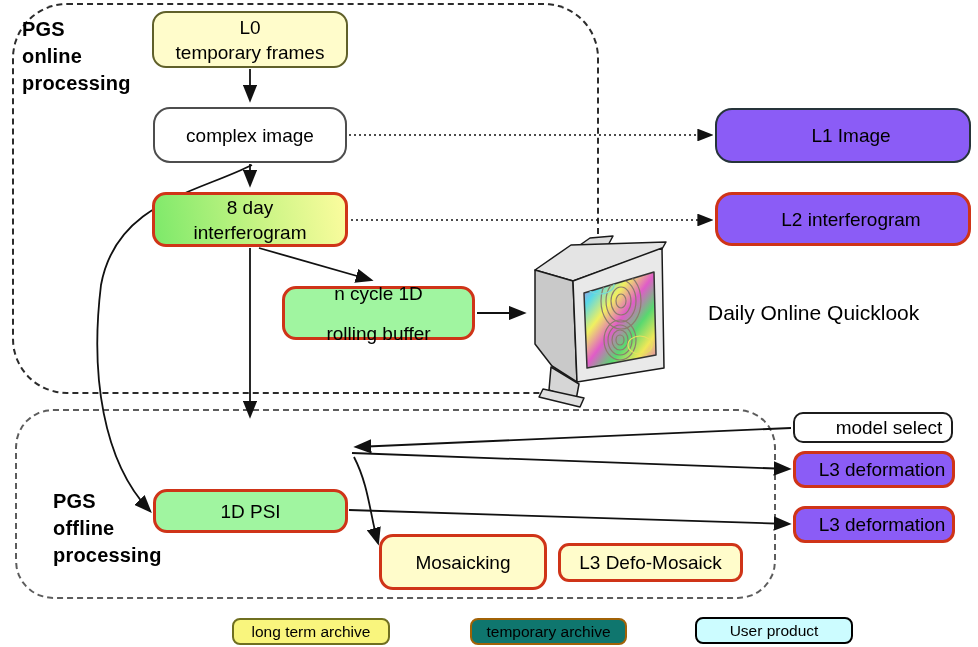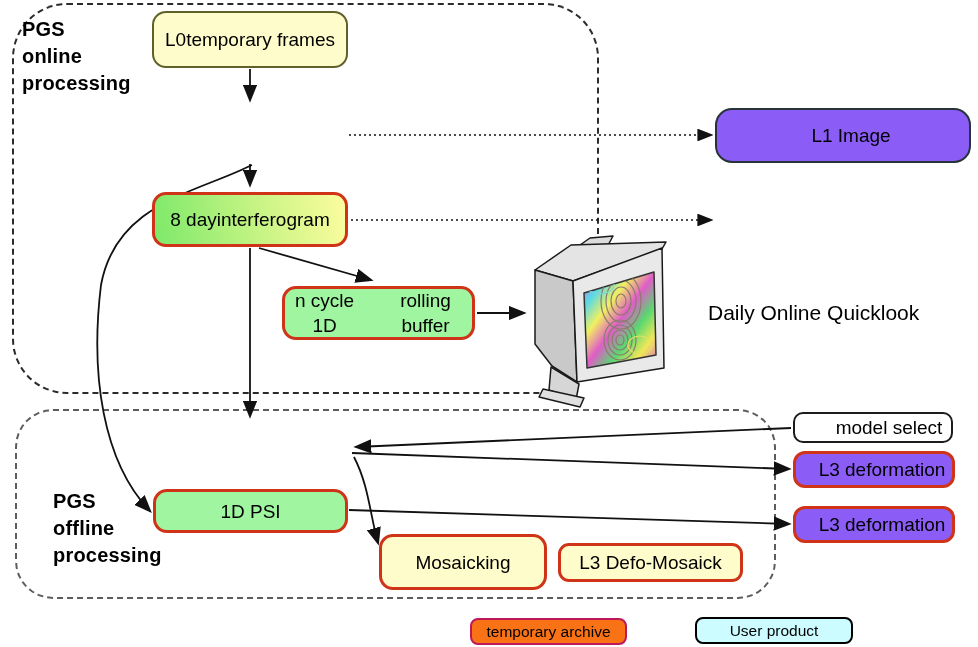--- a/index.html
+++ b/index.html
@@ -7,42 +7,42 @@
     position:relative;width:978px;height:647px;background:#ffffff;
     font-family:"Liberation Sans", sans-serif;color:#000;overflow:hidden;
   }
   .container{position:absolute;border:2px dashed #2b2b2b;border-radius:55px;}
   .container.offline{border-color:#5c5c5c;border-radius:38px;}
   .zone-label{
     position:absolute;font-weight:bold;font-size:20px;line-height:27px;
     white-space:pre-line;letter-spacing:0.2px;
   }
   .node{
-    position:absolute;display:flex;flex-direction:row;align-items:center;
+    position:absolute;display:flex;flex-direction:column;align-items:center;
     justify-content:center;text-align:center;font-size:19px;line-height:25px;
     border-radius:14px;box-sizing:border-box;background:#fff;
   }
   .node span{display:block;}
   .fill-paleyellow{background:#fffccb;}
   .fill-green{background:#a0f5a0;gap:15px;}
   .fill-cyan{background:#8b5cf6;padding-left:16px;}
   .fill-white{background:#ffffff;}
   .fill-gradient{background:linear-gradient(80deg,#7de96a 0%,#c8f484 55%,#fcfc9e 100%);}
   .border-olive{border:2px solid #60602a;}
   .border-gray{border:2px solid #4d4d4d;}
   .border-red{border:3px solid #cf3418;}
   .border-dark{border:2px solid #26343a;}
   .border-black{border:2px solid #1c1c1c;padding-left:32px;}
   .caption{position:absolute;font-size:21px;}
   .legend-item{
     position:absolute;display:flex;align-items:center;justify-content:center;
     font-size:15.5px;border-radius:8px;box-sizing:border-box;height:27px;
   }
   .legend-yellow{background:#f9f57d;border:2px solid #6f6f20;}
-  .legend-green{background:#f97316;border:2px solid #be185d;}
+  .legend-green{background:#0f766e;border:2px solid #a16207;}
   .legend-cyan{background:#ccfcff;border:2px solid #000000;}
   svg.layer{position:absolute;left:0;top:0;}
 </style>
 </head>
 <body>
 
 <div class="canvas">
 
   <div class="container online" style="left:12px;top:3px;width:583px;height:387px;"></div>
   <div class="container offline" style="left:15px;top:409px;width:757px;height:186px;"></div>
@@ -112,35 +112,41 @@
       <line x1="349" y1="135" x2="711" y2="135" marker-end="url(#arr)"></line>
       <line x1="351" y1="220" x2="711" y2="220" marker-end="url(#arr)"></line>
     </g>
   </svg>
 
   <div class="node fill-paleyellow border-olive" style="left:152px;top:11px;width:196px;height:57px;">
     <span>L0</span>
     <span>temporary frames</span>
   </div>
 
+  <div class="node fill-white border-gray" style="left:153px;top:107px;width:194px;height:56px;border-radius:17px;">
+    <span>complex image</span>
+  </div>
 
   <div class="node fill-gradient border-red" style="left:152px;top:192px;width:196px;height:55px;">
     <span>8 day</span>
     <span>interferogram</span>
   </div>
 
   <div class="node fill-green border-red" style="left:282px;top:286px;width:193px;height:54px;">
     <span>n cycle 1D</span>
     <span>rolling buffer</span>
   </div>
 
   <div class="node fill-cyan border-dark" style="left:715px;top:108px;width:256px;height:55px;border-radius:17px;">
     <span>L1 Image</span>
   </div>
 
+  <div class="node fill-cyan border-red" style="left:715px;top:192px;width:256px;height:54px;border-radius:17px;">
+    <span>L2 interferogram</span>
+  </div>
 
   <div class="caption" style="left:708px;top:301px;">Daily Online Quicklook</div>
 
 
   <div class="node fill-green border-red" style="left:153px;top:489px;width:195px;height:44px;">
     <span>1D PSI</span>
   </div>
 
   <div class="node fill-paleyellow border-red" style="left:379px;top:534px;width:168px;height:56px;">
     <span>Mosaicking</span>
@@ -155,20 +161,23 @@
   </div>
 
   <div class="node fill-cyan border-red" style="left:793px;top:451px;width:162px;height:37px;border-radius:12px;">
     <span>L3 deformation</span>
   </div>
 
   <div class="node fill-cyan border-red" style="left:793px;top:506px;width:162px;height:37px;border-radius:12px;">
     <span>L3 deformation</span>
   </div>
 
+  <div class="legend-item legend-yellow" style="left:232px;top:618px;width:158px;">
+    <span>long term archive</span>
+  </div>
   <div class="legend-item legend-green" style="left:470px;top:618px;width:157px;">
     <span>temporary archive</span>
   </div>
   <div class="legend-item legend-cyan" style="left:695px;top:617px;width:158px;">
     <span>User product</span>
   </div>
 
 </div>
 
 </body></html>

